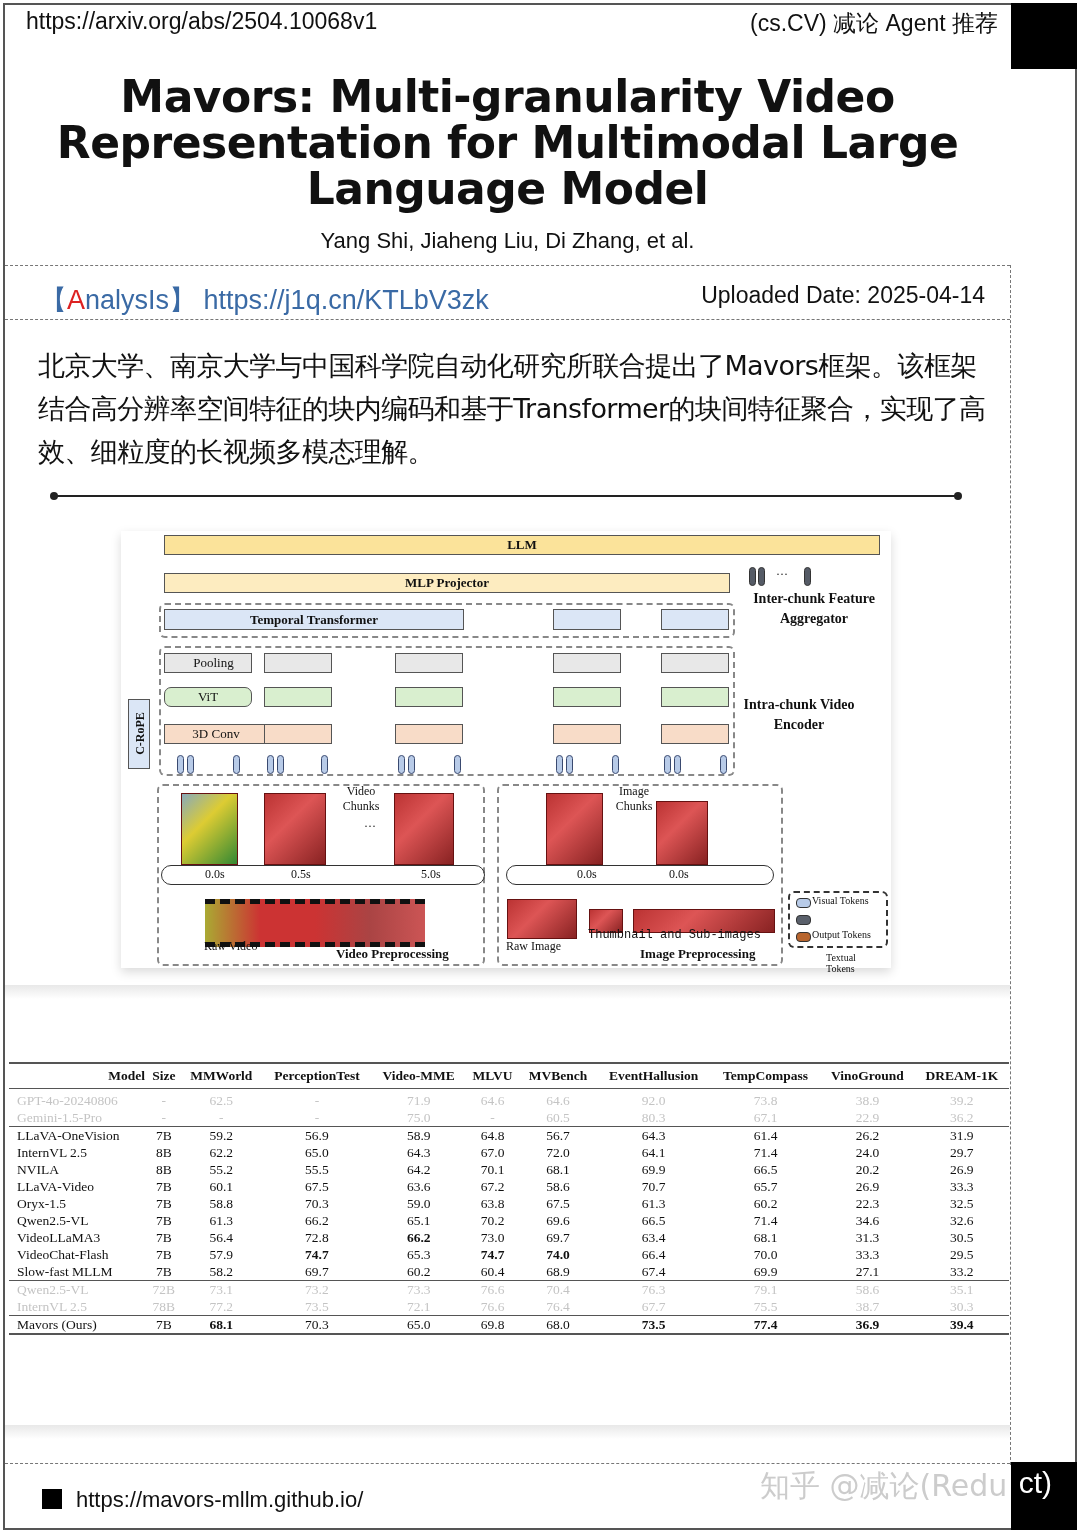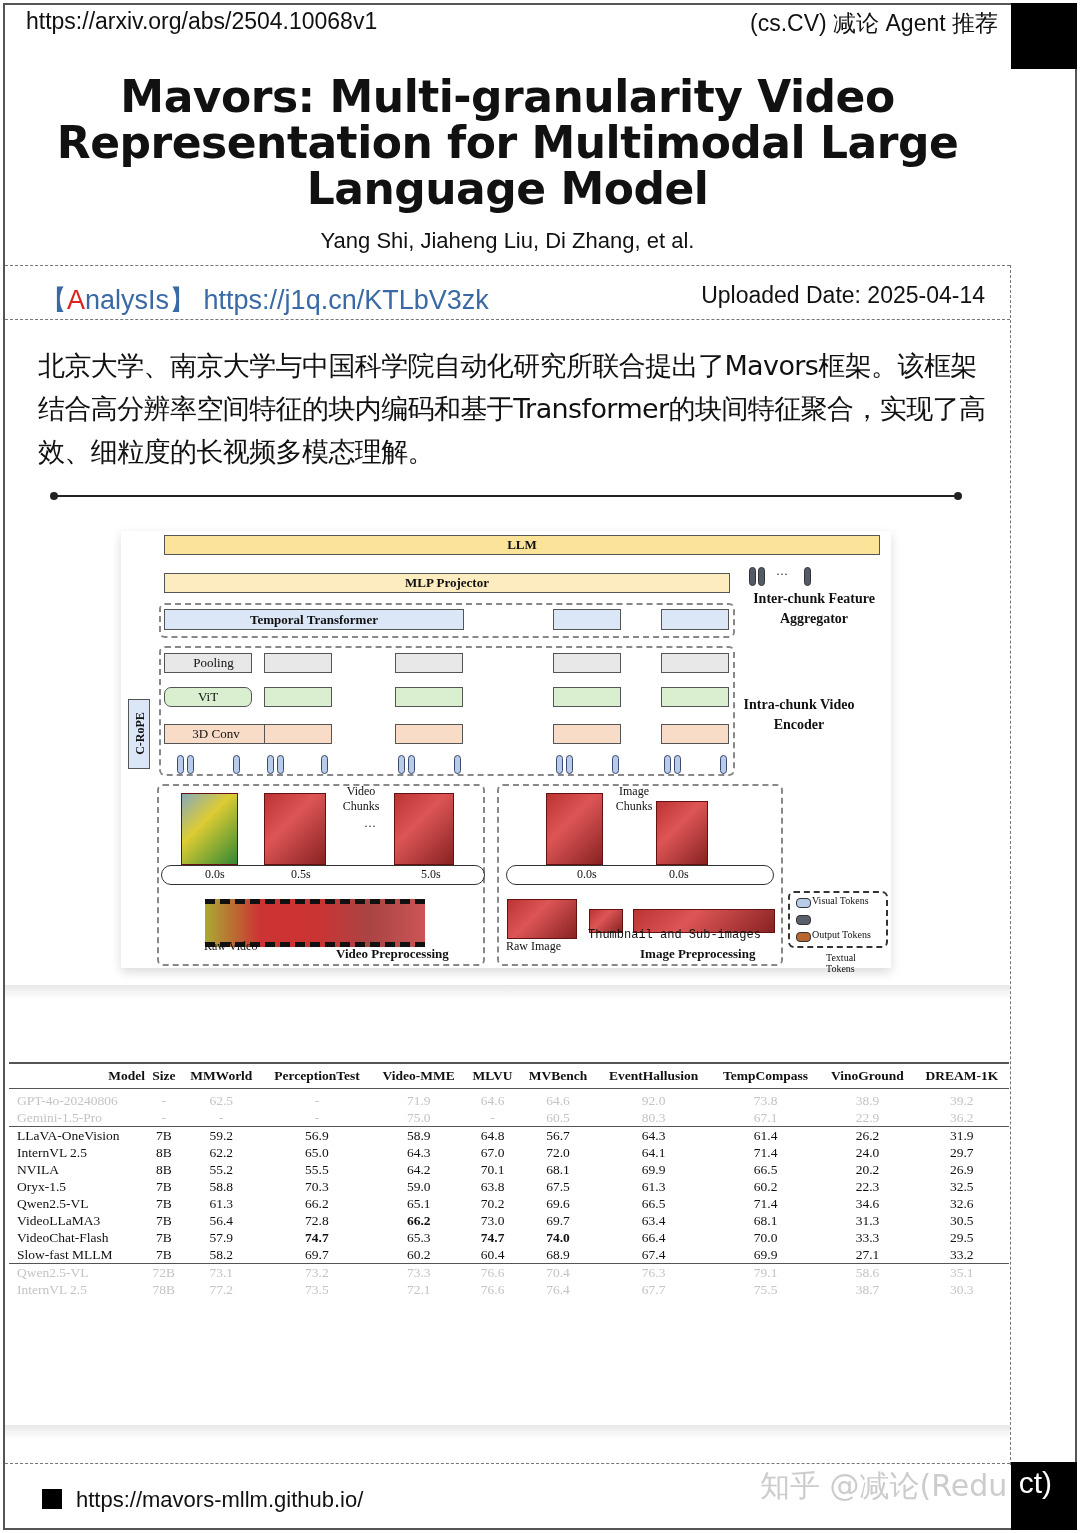--- a/index.html
+++ b/index.html
@@ -237,20 +237,33 @@
         <td>55.5</td>
         <td>64.2</td>
         <td>70.1</td>
         <td>68.1</td>
         <td>69.9</td>
         <td>66.5</td>
         <td>20.2</td>
         <td>26.9</td>
       </tr>
       <tr class="">
+        <td>LLaVA-Video</td>
+        <td>7B</td>
+        <td>60.1</td>
+        <td>67.5</td>
+        <td>63.6</td>
+        <td>67.2</td>
+        <td>58.6</td>
+        <td>70.7</td>
+        <td>65.7</td>
+        <td>26.9</td>
+        <td>33.3</td>
+      </tr>
+      <tr class="">
         <td>Oryx-1.5</td>
         <td>7B</td>
         <td>58.8</td>
         <td>70.3</td>
         <td>59.0</td>
         <td>63.8</td>
         <td>67.5</td>
         <td>61.3</td>
         <td>60.2</td>
         <td>22.3</td>
@@ -327,20 +340,33 @@
         <td>77.2</td>
         <td>73.5</td>
         <td>72.1</td>
         <td>76.6</td>
         <td>76.4</td>
         <td>67.7</td>
         <td>75.5</td>
         <td>38.7</td>
         <td>30.3</td>
       </tr>
+      <tr class="sep last">
+        <td>Mavors (Ours)</td>
+        <td>7B</td>
+        <td class="b">68.1</td>
+        <td>70.3</td>
+        <td>65.0</td>
+        <td>69.8</td>
+        <td>68.0</td>
+        <td class="b">73.5</td>
+        <td class="b">77.4</td>
+        <td class="b">36.9</td>
+        <td class="b">39.4</td>
+      </tr>
     </tbody>
 </table>
 
 <div class="shadow-band" style="top:1425px"></div>
 <div class="hdash" style="top:1463px"></div>
 
 <div class="footer-sq"></div>
 <div class="footer-url">https://mavors-mllm.github.io/</div>
 <div class="watermark">知乎 @减论(Redu</div>
 <div class="wm-ct">ct)</div>

